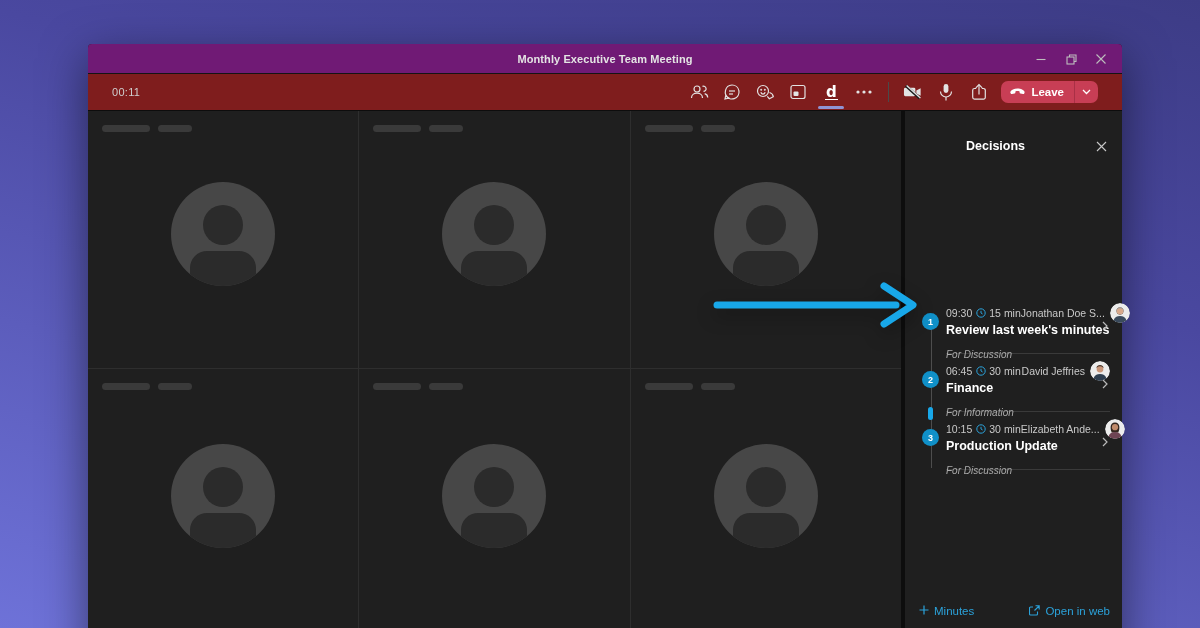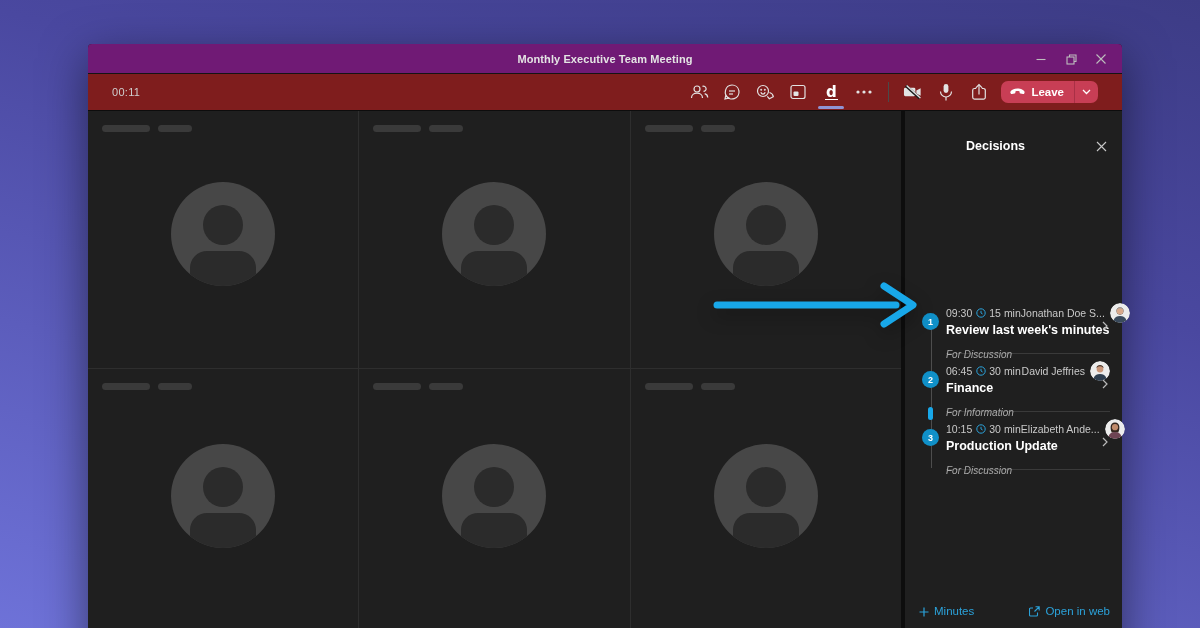--- a/index.html
+++ b/index.html
@@ -79,21 +79,21 @@
   .meta-row .clock { margin:0 3px 0 4px; display:flex; }
   .meta-row .spacer { flex:1; }
   .meta-row .presenter { margin-right:5px; color:#c9c9c9; }
   .mini-avatar { width:20px; height:20px; border-radius:50%; overflow:hidden; flex:0 0 20px; }
   .title-row { display:flex; align-items:center; height:18px; }
   .item-title { font-size:12.5px; font-weight:600; color:#fff; white-space:nowrap; }
   .item-chevron { position:absolute; right:2px; top:21px; color:#b9b9b9; }
   .type-row { height:15px; font-size:10px; font-style:italic; color:#ababab; display:flex; align-items:center;margin-top:8px; }
 
   .panel-footer { position:absolute; top:494px; left:14px; right:12px; display:flex; align-items:center; justify-content:space-between; }
-  .p-link { display:flex; align-items:flex-end; gap:5px; font-size:11.5px; color:#2ba2da; }
+  .p-link { display:flex; align-items:flex-start; gap:5px; font-size:11.5px; color:#2ba2da; }
 
   
   .anno-arrow { position:absolute; left:700px; top:275px; width:235px; height:60px; z-index:10;
     filter:drop-shadow(0 7px 9px rgba(0,0,0,.35)); pointer-events:none; }
 </style>
 </head>
 <body>
 
 <div class="window">
 

